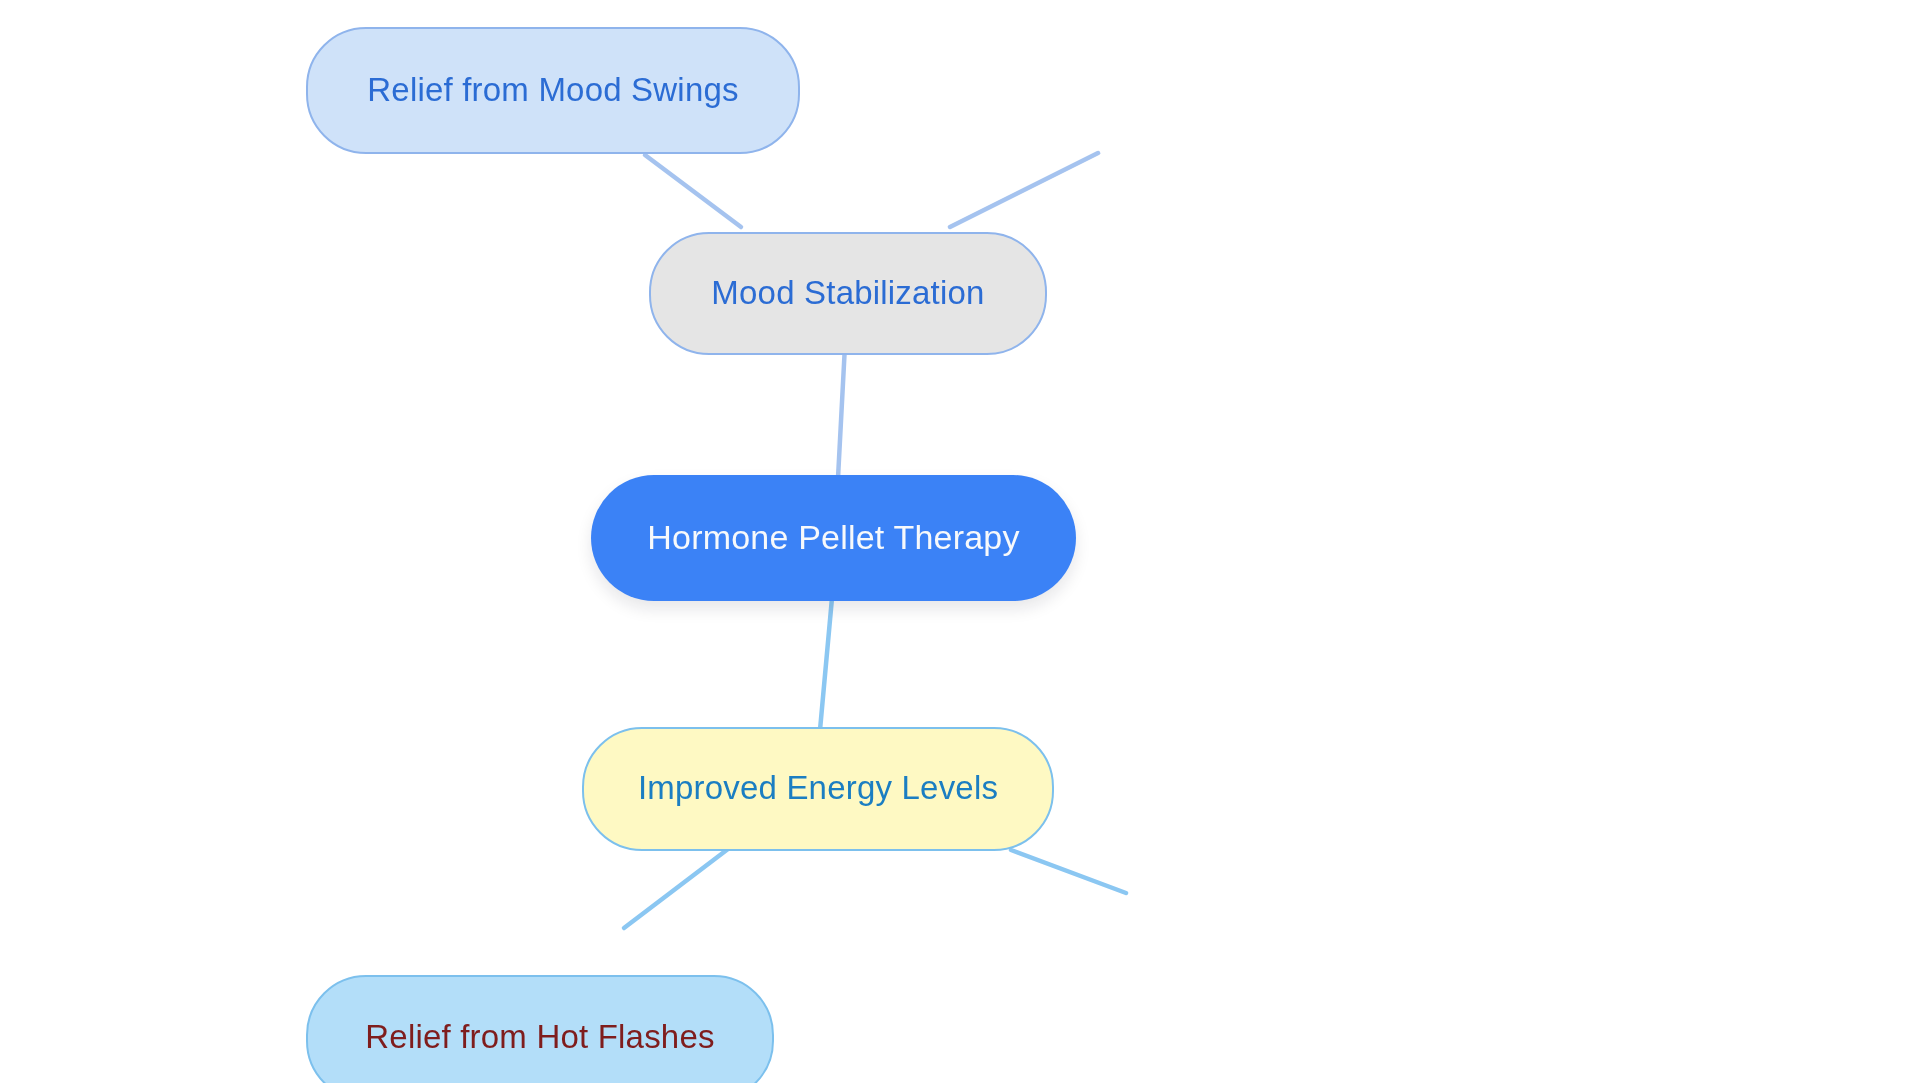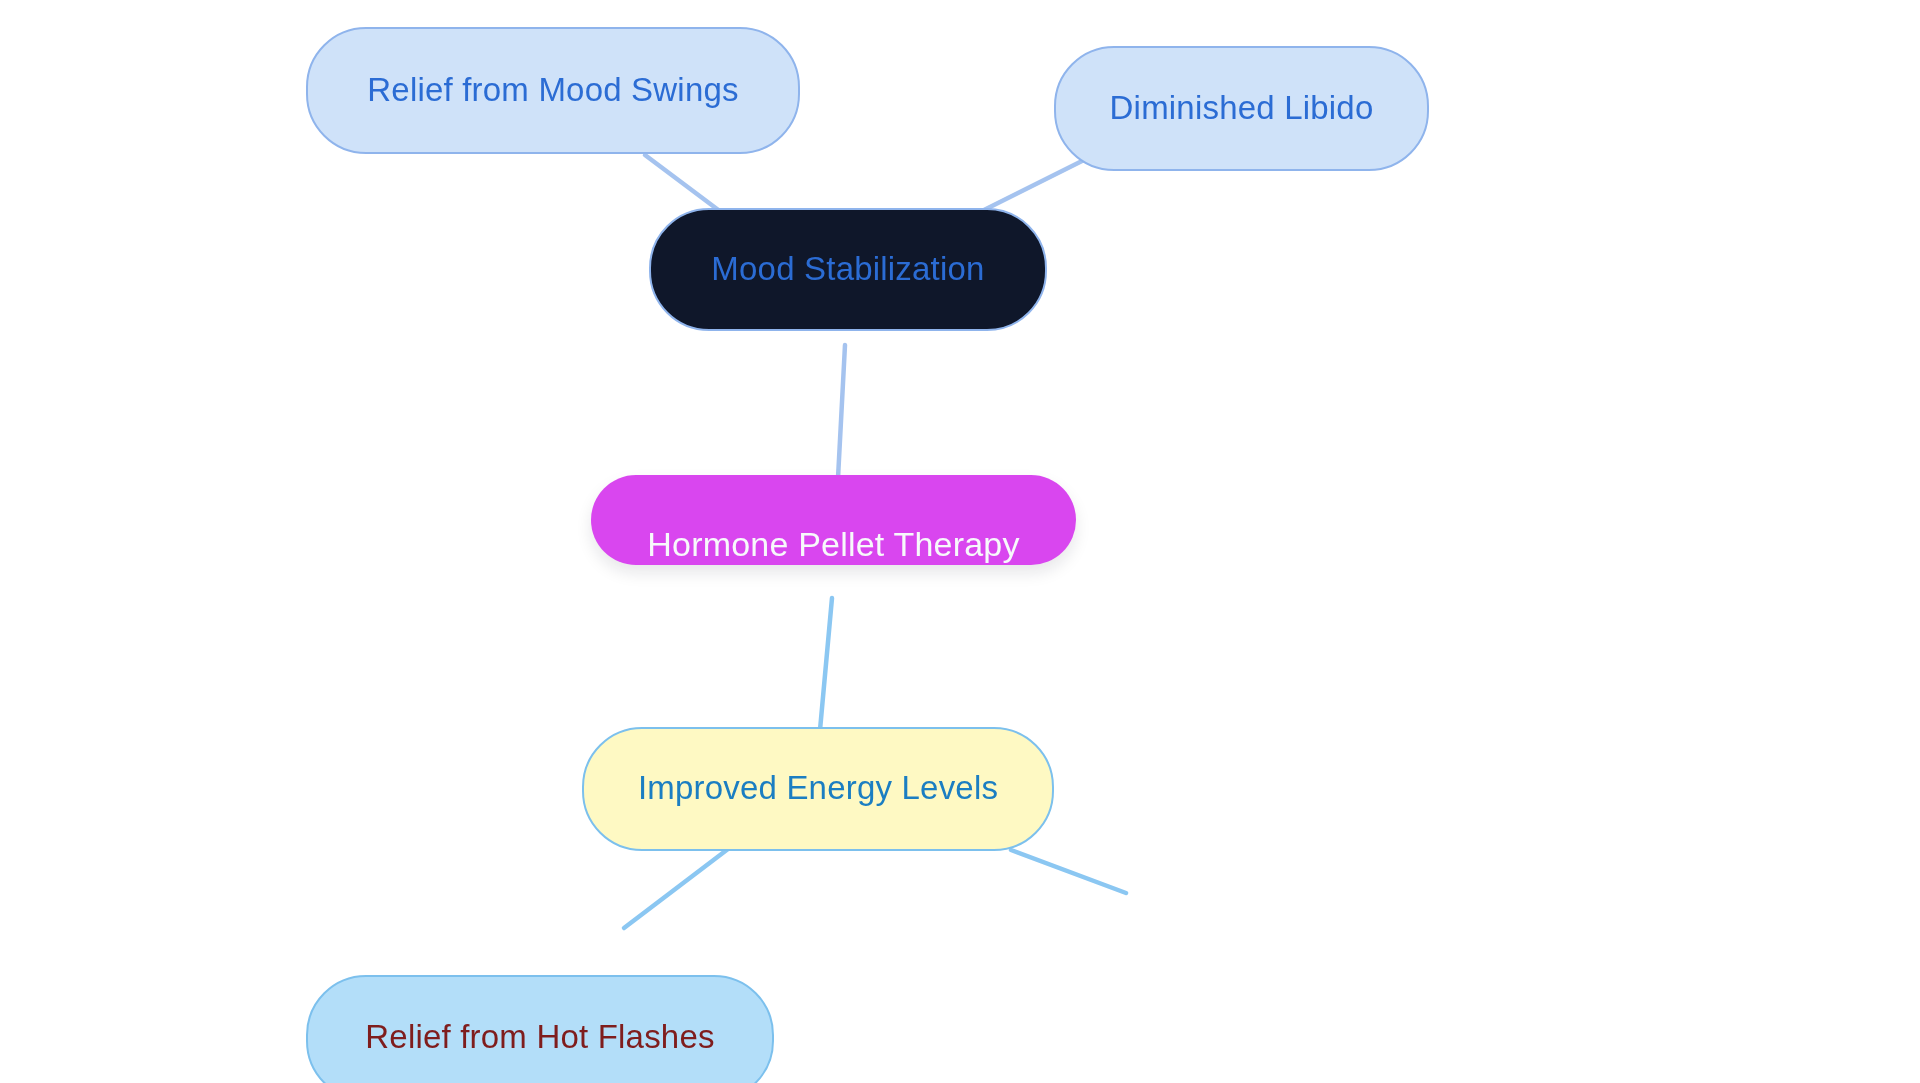--- a/index.html
+++ b/index.html
@@ -55,27 +55,24 @@
       <line x1="1098" y1="153" x2="950" y2="227" stroke="#a5c3ef" stroke-width="4.5" stroke-linecap="round"></line>
       <line x1="845" y1="345" x2="838" y2="478" stroke="#a5c3ef" stroke-width="4.5" stroke-linecap="round"></line>
       <line x1="832" y1="598" x2="820" y2="730" stroke="#8bc7f2" stroke-width="4.5" stroke-linecap="round"></line>
       <line x1="728" y1="849" x2="624" y2="928" stroke="#8bc7f2" stroke-width="4.5" stroke-linecap="round"></line>
       <line x1="1011" y1="850" x2="1126" y2="893" stroke="#8bc7f2" stroke-width="4.5" stroke-linecap="round"></line>
     </svg>
 
 <div class="node branch-mood" style="left: 306px; top: 27px; width: 494px; height: 127px; background: rgb(207, 226, 249); color: rgb(43, 108, 212); border: 2.5px solid rgb(143, 180, 236);">
       <span class="node-label">Relief from Mood Swings</span>
     </div>
-    <div class="node branch-mood" style="left: 1054px; top: 46px; width: 375px; height: 125px; background: rgb(207, 226, 249); color: rgb(43, 108, 212); border: 2.5px solid rgb(143, 180, 236);">
-      <span class="node-label">Diminished Libido</span>
-    </div>
-    <div class="node branch-mood" style="left: 649px; top: 208px; width: 398px; height: 123px; background: #0f172a; color: rgb(43, 108, 212); border: 2.5px solid rgb(143, 180, 236);">
+    <div class="node branch-mood" style="left: 649px; top: 232px; width: 398px; height: 123px; background: #e5e5e5; color: rgb(43, 108, 212); border: 2.5px solid rgb(143, 180, 236);">
       <span class="node-label">Mood Stabilization</span>
     </div>
-    <div class="node branch-root" style="left: 591px; top: 475px; width: 485px; height: 90px; background: #d946ef; color: rgb(247, 249, 251); align-items: flex-end;">
+    <div class="node branch-root" style="left: 591px; top: 475px; width: 485px; height: 126px; background: #3b82f6; color: rgb(247, 249, 251);">
       <span class="node-label">Hormone Pellet Therapy</span>
     </div>
     <div class="node branch-energy" style="left: 582px; top: 727px; width: 472px; height: 124px; background: #fef9c3; color: rgb(27, 126, 194); border: 2.5px solid rgb(124, 192, 237);">
       <span class="node-label">Improved Energy Levels</span>
     </div>
     <div class="node branch-energy" style="left: 306px; top: 975px; width: 468px; height: 126px; background: rgb(179, 222, 249); color: #7f1d1d; border: 2.5px solid rgb(124, 192, 237);">
       <span class="node-label">Relief from Hot Flashes</span>
     </div>
   </div>
 

